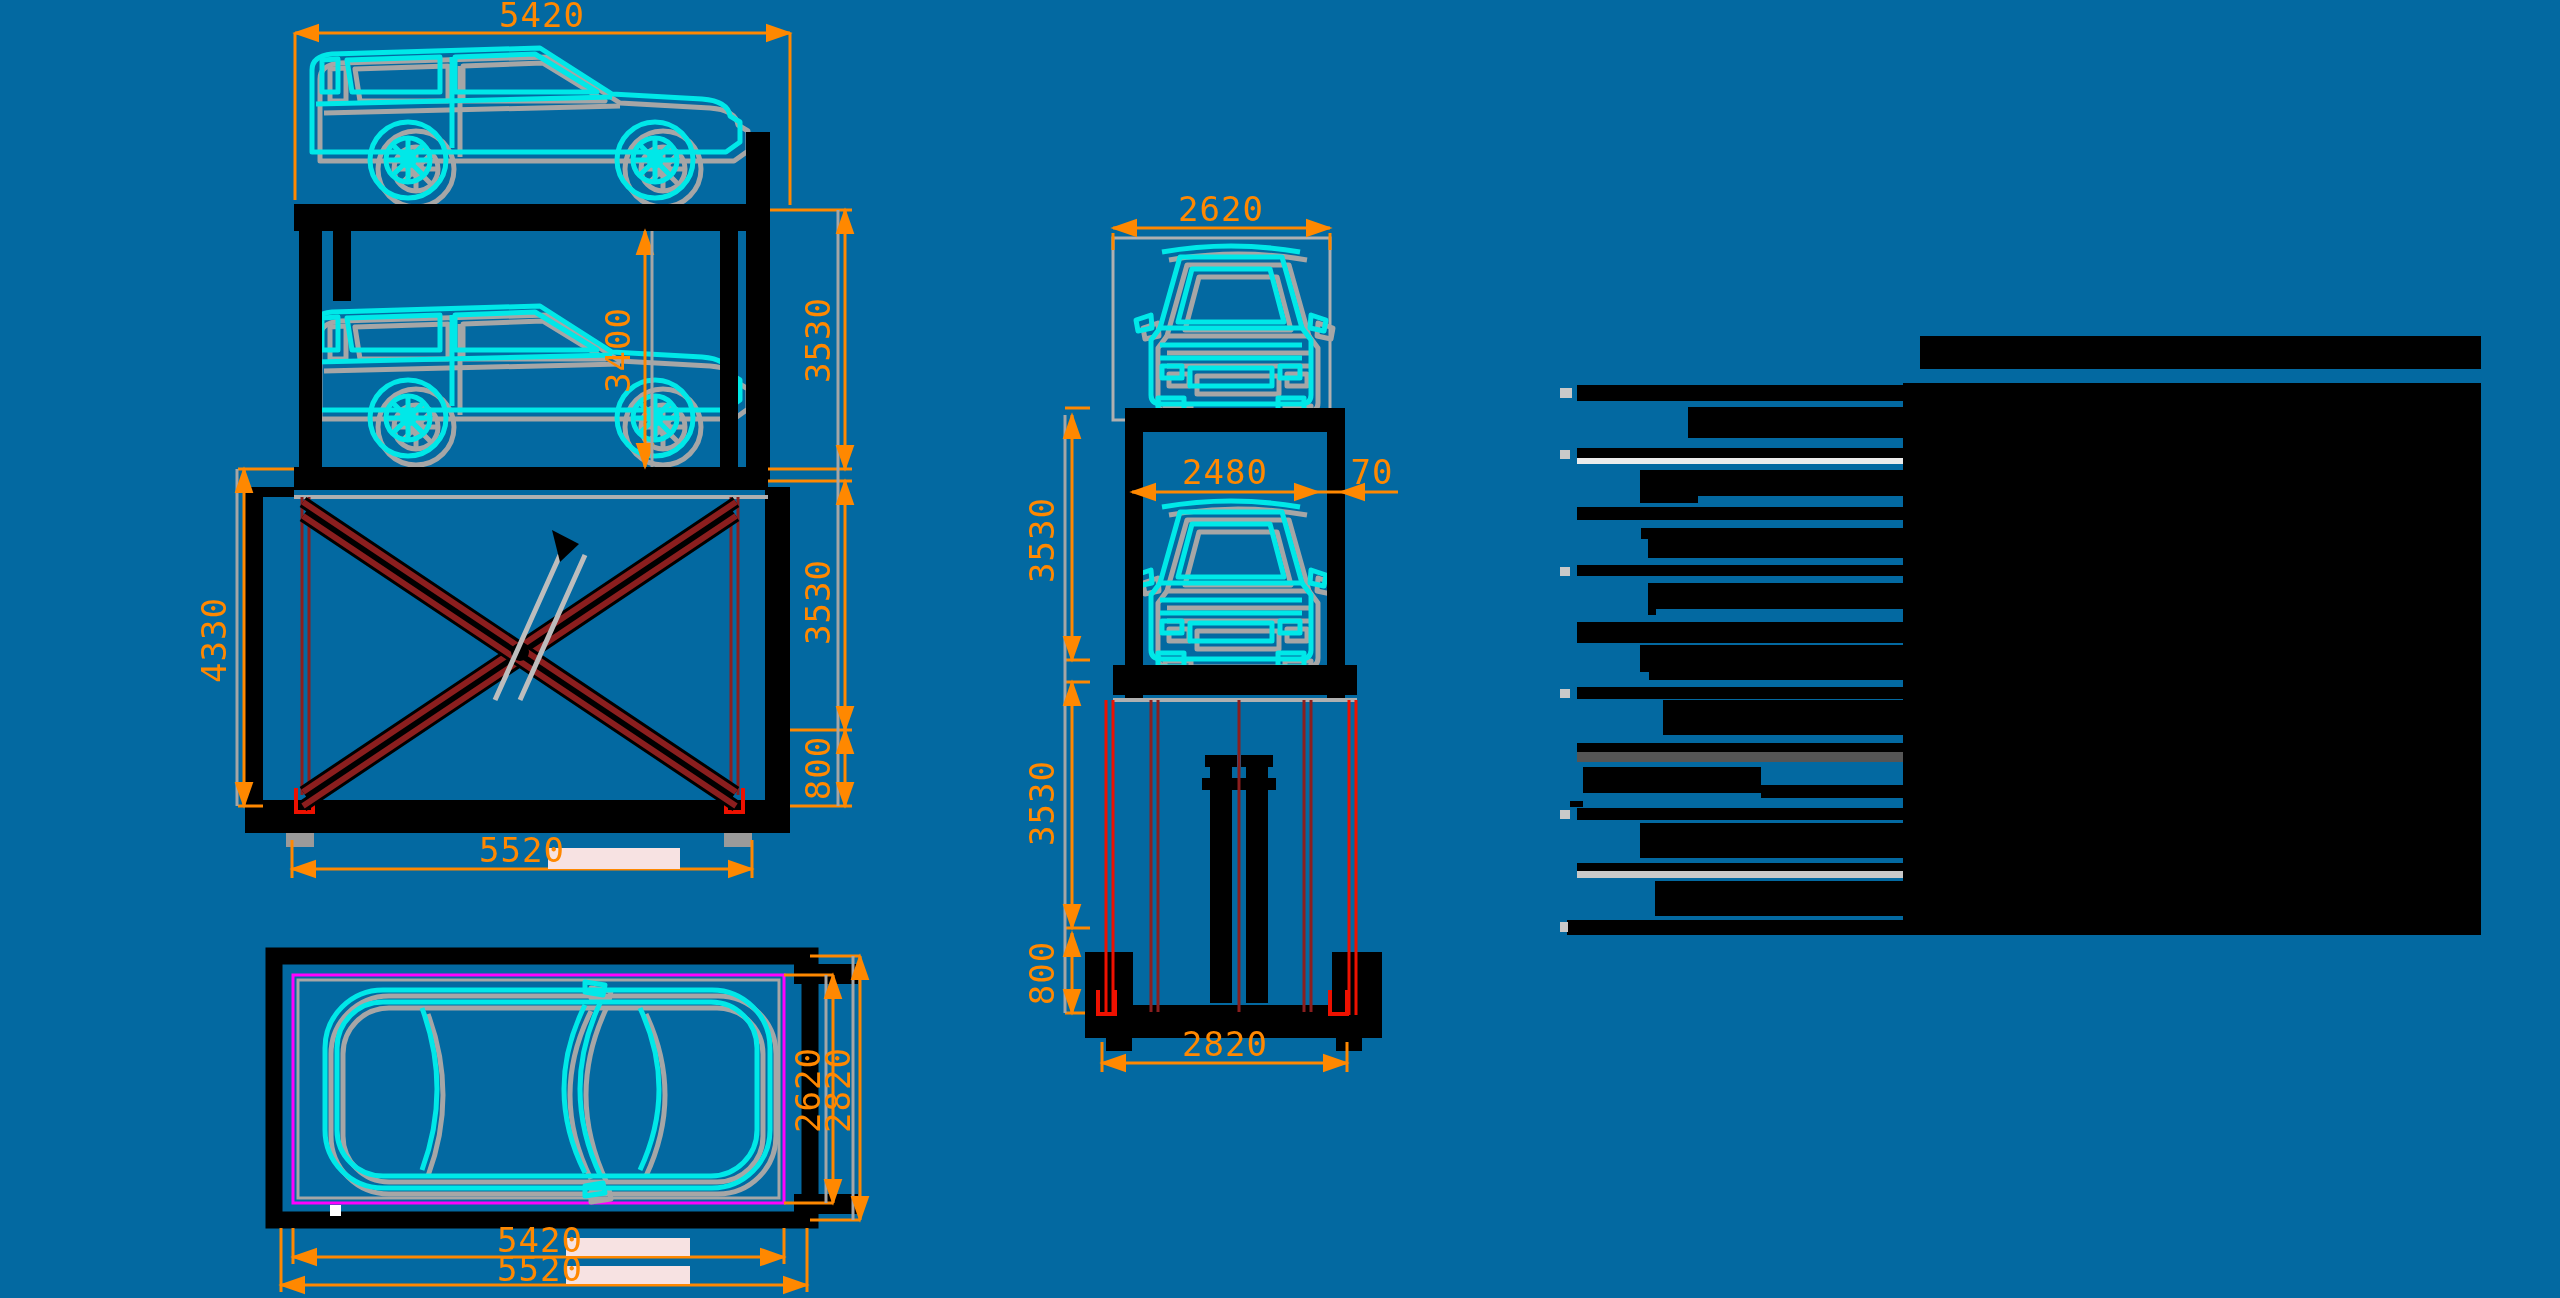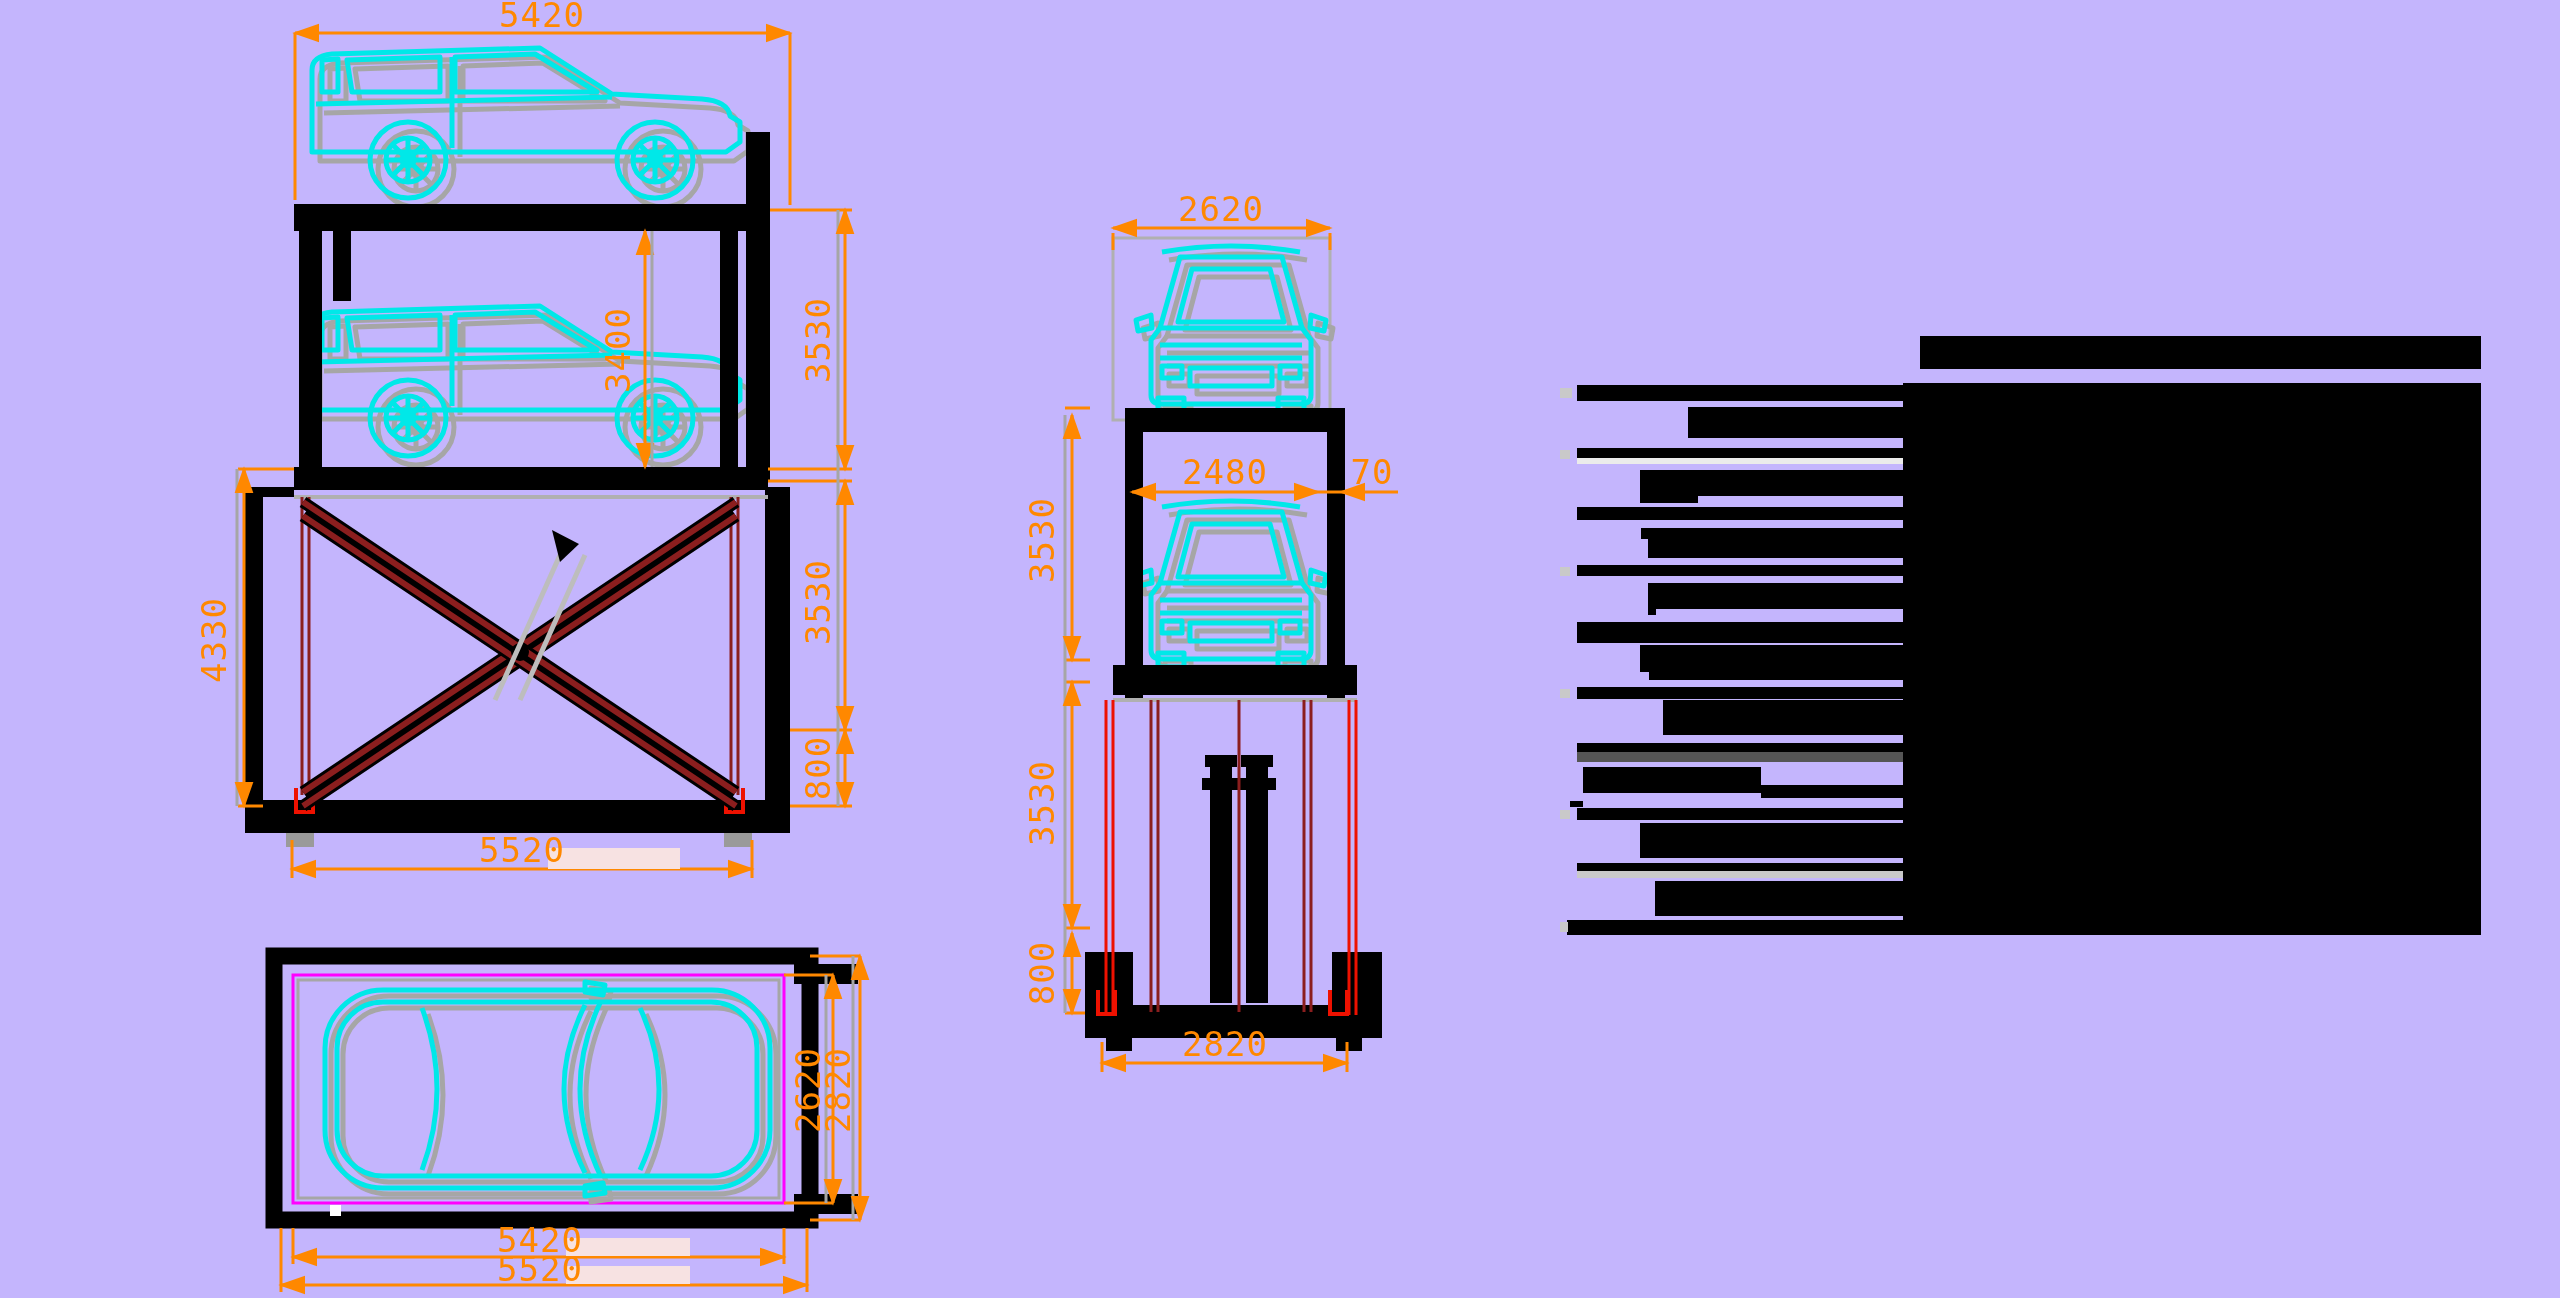--- a/index.html
+++ b/index.html
@@ -1,16 +1,16 @@
 <!DOCTYPE html>
 <html><head>
 <meta charset="utf-8">
 <style>
   html,body{margin:0;padding:0;background:#fff;}
-  .canvas{position:relative;width:2560px;height:1298px;background:#c4b5fd;overflow:hidden;
+  .canvas{position:relative;width:2560px;height:1298px;background:#0369a1;overflow:hidden;
           font-family:"DejaVu Sans",sans-serif;}
   .cad{position:absolute;left:0;top:0;}
   .dim{font-family:"DejaVu Sans Mono",monospace;font-size:34px;fill:#ff8800;letter-spacing:1px;}
   .bar{position:absolute;}
   #spec-panel{position:absolute;left:0;top:0;width:2560px;height:1298px;pointer-events:none;}
 </style>
 </head>
 <body>
 
 <div class="canvas">

